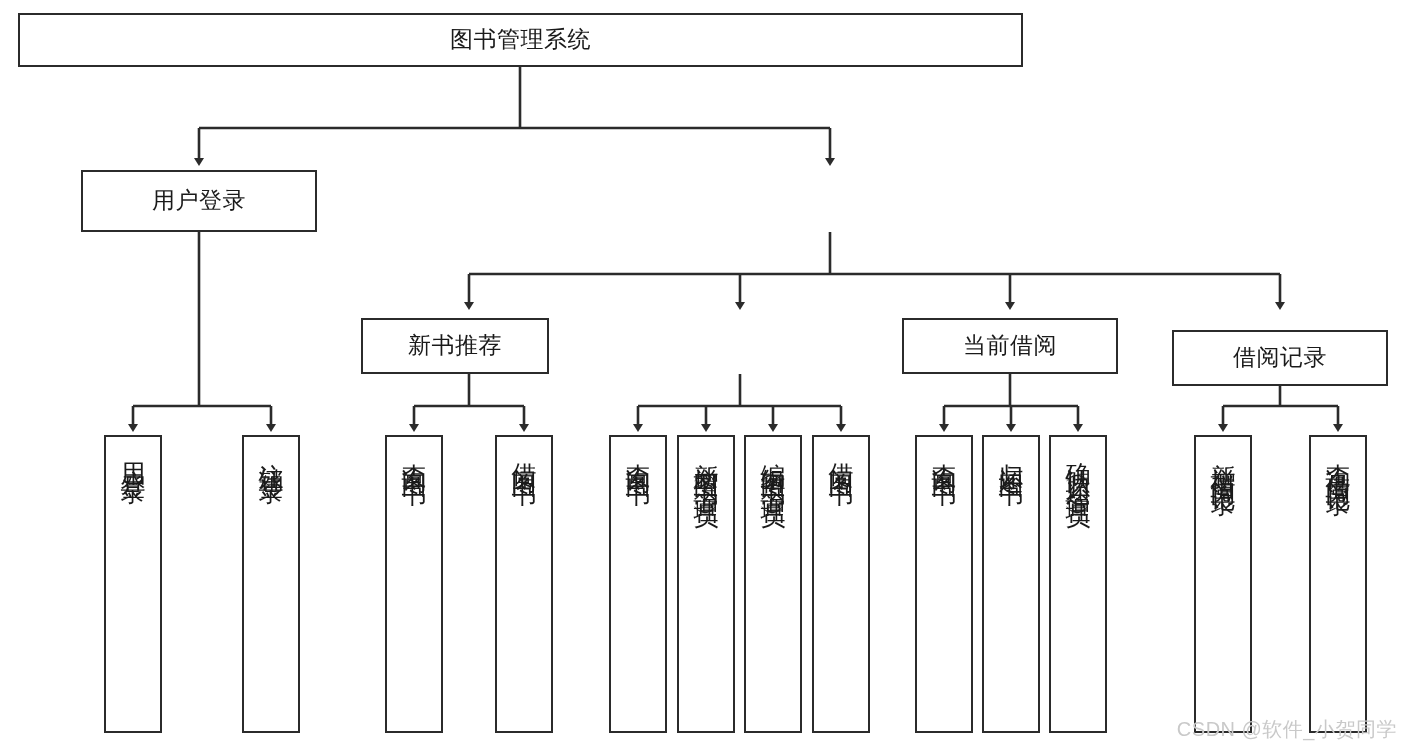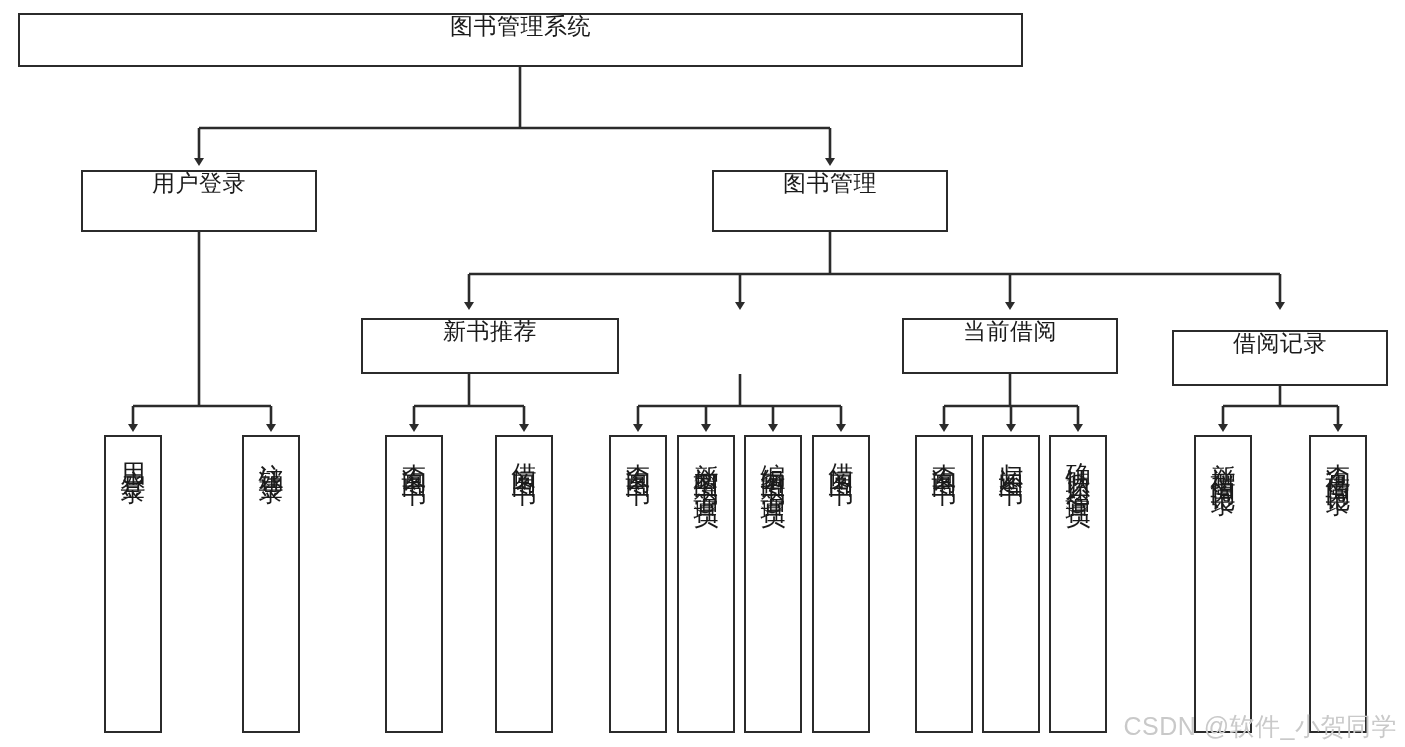--- a/index.html
+++ b/index.html
@@ -24,21 +24,21 @@
     width: 1405px;
     height: 747px;
     pointer-events: none;
   }
   .node {
     position: absolute;
     box-sizing: border-box;
     border: 2px solid #2b2b2b;
     background: #ffffff;
     display: flex;
-    align-items: flex-start;
+    align-items: center;
     justify-content: center;
     color: #1a1a1a;
   }
   .node .label {
     display: block;
     text-align: center;
     line-height: 1.04;
     letter-spacing: 0.5px;
   }
   
@@ -61,21 +61,21 @@
     font-size: 25px;
     line-height: 1;
     letter-spacing: 6px;
     white-space: nowrap;
     text-align: start;
   }
   .watermark {
     position: absolute;
     right: 8px;
     bottom: 4px;
-    font-size: 25px;
+    font-size: 20px;
     color: #c9c9c9;
     white-space: nowrap;
     letter-spacing: 0.5px;
   }
 </style>
 </head>
 <body>
 
 <div id="canvas">
 
@@ -130,25 +130,22 @@
   </svg>
 
   <div class="node horiz root" style="left:18px; top:13px; width:1005px; height:54px;">
     <span class="label">图书管理系统</span>
   </div>
 
   <div class="node horiz" style="left:81px; top:170px; width:236px; height:62px;">
     <span class="label">用户登录</span>
   </div>
 
-  <div class="node horiz" style="left:712px; top:170px; width:236px; height:62px;">
-    <span class="label">图书管理</span>
-  </div>
-
-  <div class="node horiz" style="left:361px; top:318px; width:258px; height:56px;">
+
+  <div class="node horiz" style="left:361px; top:318px; width:188px; height:56px;">
     <span class="label">新书推荐</span>
   </div>
 
 
   <div class="node horiz" style="left:902px; top:318px; width:216px; height:56px;">
     <span class="label">当前借阅</span>
   </div>
 
   <div class="node horiz" style="left:1172px; top:318px; width:216px; height:56px;margin-top:12px;">
     <span class="label">借阅记录</span>

